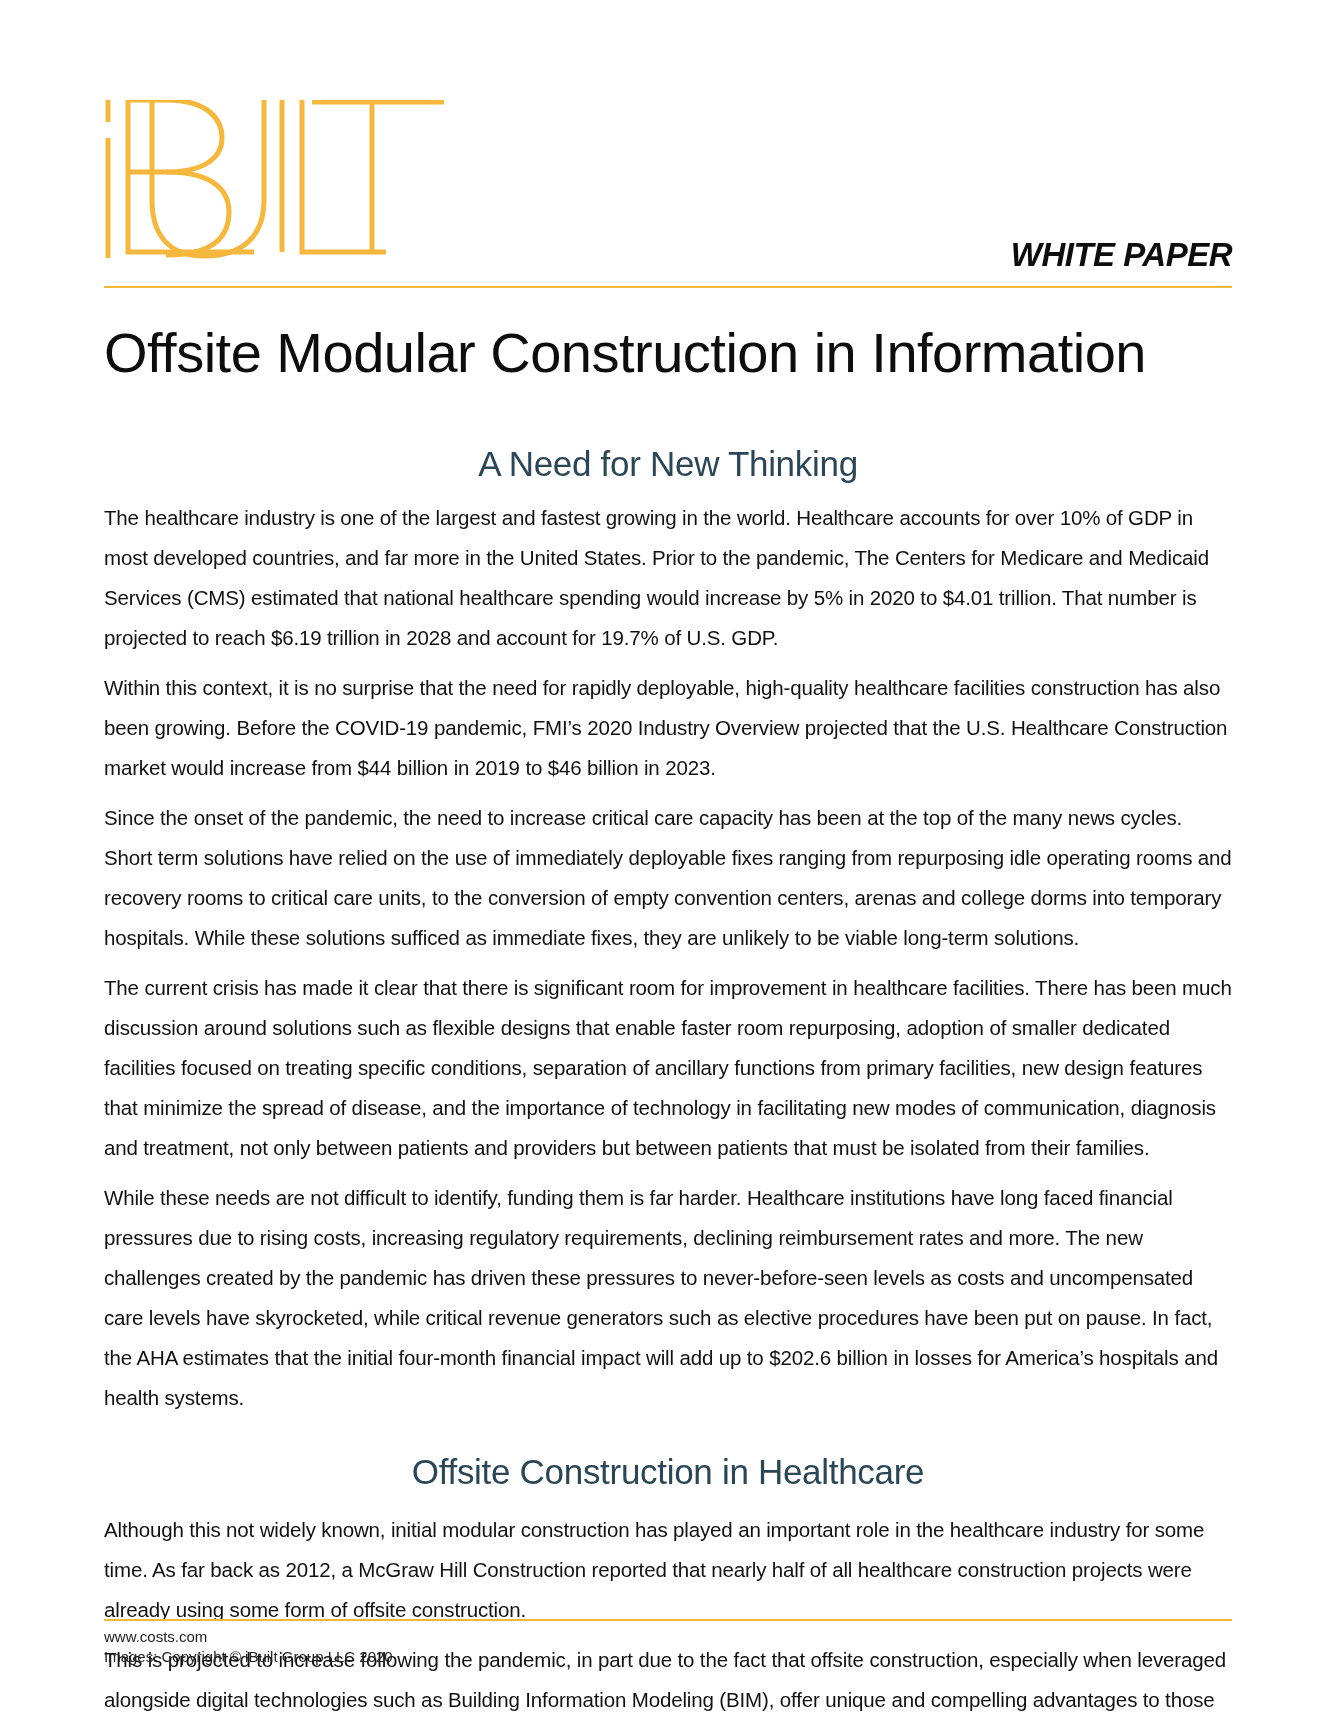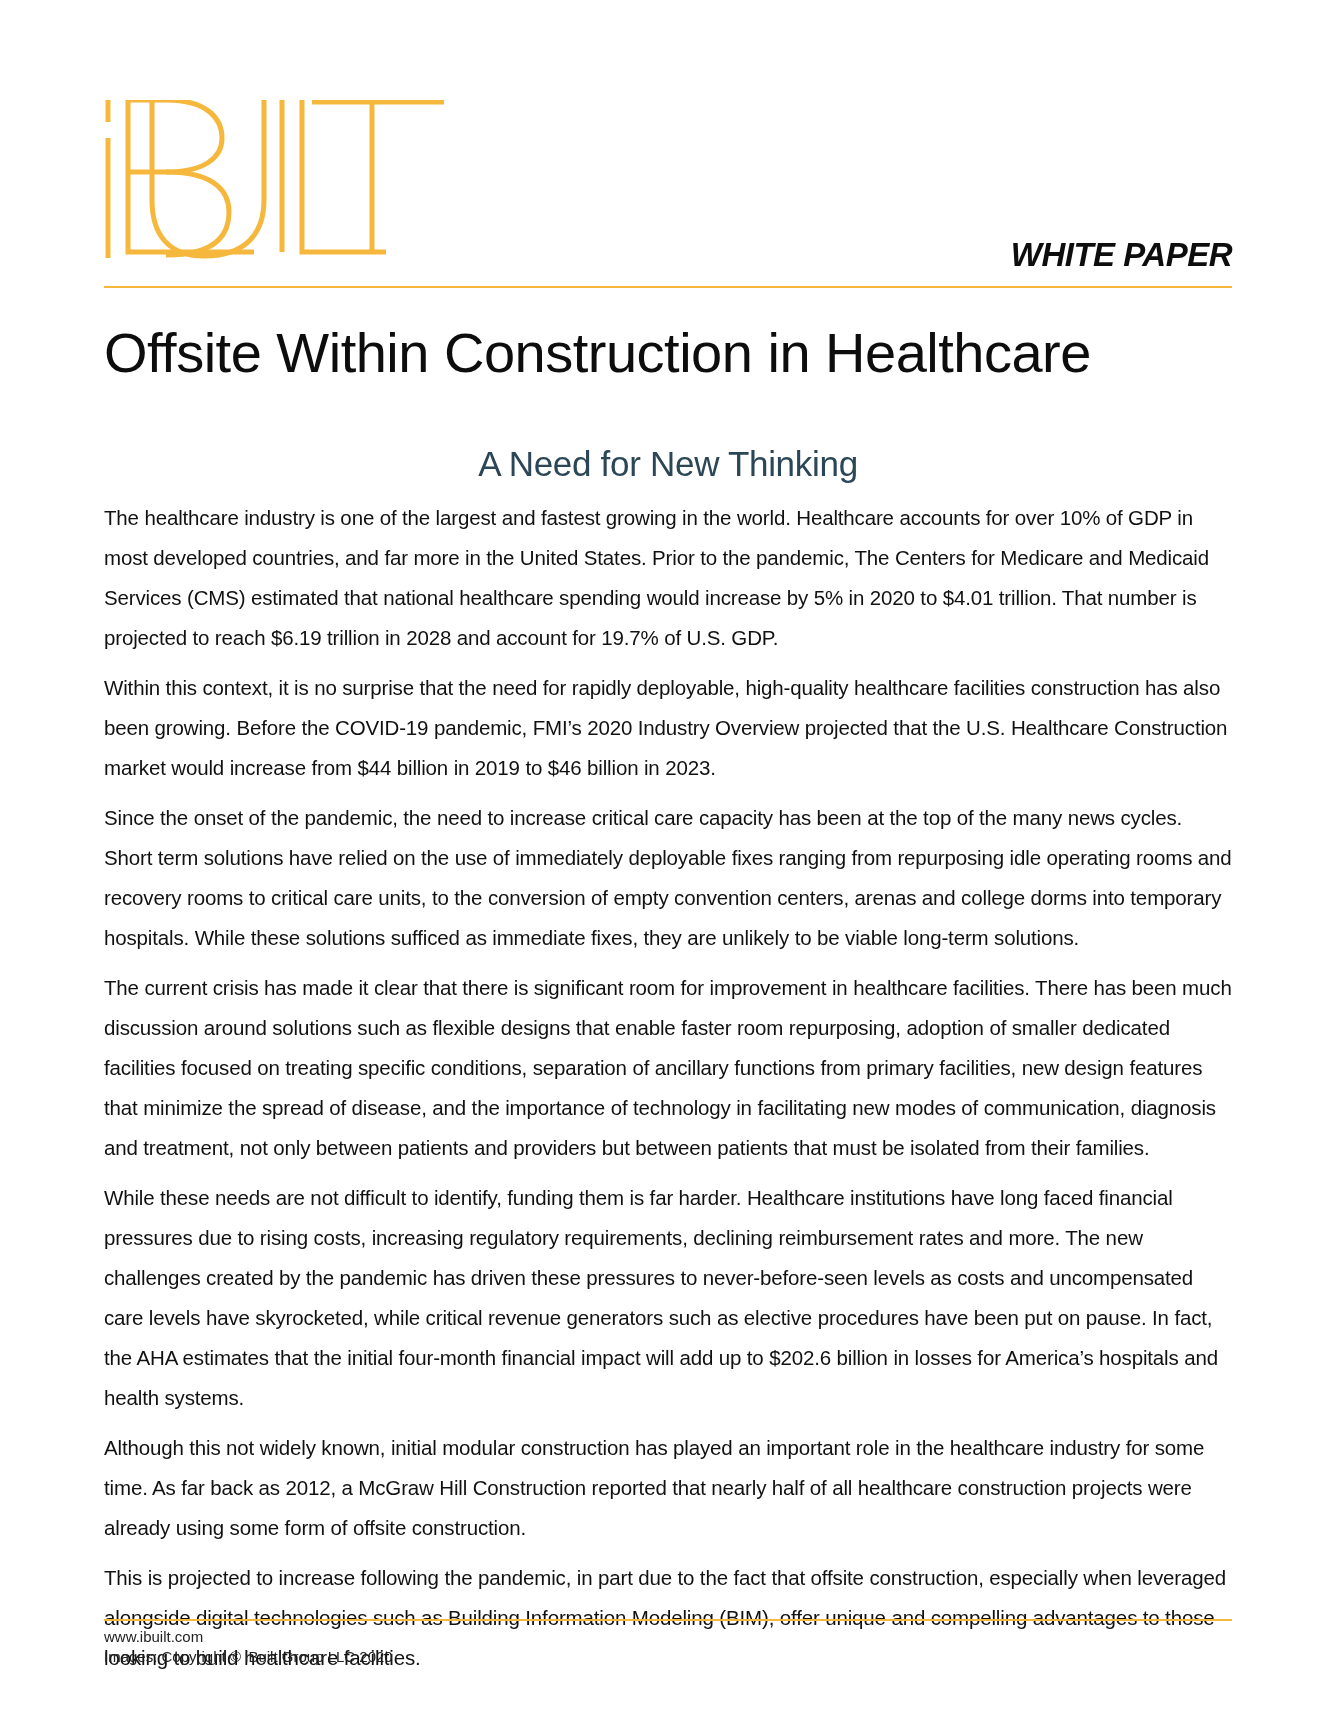--- a/index.html
+++ b/index.html
@@ -41,33 +41,34 @@
     <path d="M198 0 L198 152 L282 152"></path>
 
     <line x1="208" y1="2" x2="340" y2="2"></line>
     <line x1="268" y1="2" x2="268" y2="152"></line>
   </svg>
 
   <div class="doc-type">WHITE PAPER</div>
 
   <div class="rule top"></div>
 
-  <h1 class="title">Offsite Within Construction in Healthcare</h1>
+  <h1 class="title">Offsite Modular Construction in Information</h1>
 
   <div class="content">
     <h2>A Need for New Thinking</h2>
     <p>The healthcare industry is one of the largest and fastest growing in the world. Healthcare accounts for over 10% of GDP in most developed countries, and far more in the United States. Prior to the pandemic, The Centers for Medicare and Medicaid Services (CMS) estimated that national healthcare spending would increase by 5% in 2020 to $4.01 trillion. That number is projected to reach $6.19 trillion in 2028 and account for 19.7% of U.S. GDP.</p>
     <p>Within this context, it is no surprise that the need for rapidly deployable, high-quality healthcare facilities construction has also been growing. Before the COVID-19 pandemic, FMI’s 2020 Industry Overview projected that the U.S. Healthcare Construction market would increase from $44 billion in 2019 to $46 billion in 2023.</p>
     <p>Since the onset of the pandemic, the need to increase critical care capacity has been at the top of the many news cycles. Short term solutions have relied on the use of immediately deployable fixes ranging from repurposing idle operating rooms and recovery rooms to critical care units, to the conversion of empty convention centers, arenas and college dorms into temporary hospitals. While these solutions sufficed as immediate fixes, they are unlikely to be viable long-term solutions.</p>
     <p>The current crisis has made it clear that there is significant room for improvement in healthcare facilities. There has been much discussion around solutions such as flexible designs that enable faster room repurposing, adoption of smaller dedicated facilities focused on treating specific conditions, separation of ancillary functions from primary facilities, new design features that minimize the spread of disease, and the importance of technology in facilitating new modes of communication, diagnosis and treatment, not only between patients and providers but between patients that must be isolated from their families.</p>
     <p>While these needs are not difficult to identify, funding them is far harder. Healthcare institutions have long faced financial pressures due to rising costs, increasing regulatory requirements, declining  reimbursement rates and more. The new challenges created by the pandemic has driven these pressures to never-before-seen levels as costs and uncompensated care levels have skyrocketed, while critical revenue generators such as elective procedures have been put on pause. In fact, the AHA estimates that the initial four-month financial impact will add up to $202.6 billion in losses for America’s hospitals and health systems.</p>
 
+    <h2 class="second">Offsite Construction in Healthcare</h2>
     <p>Although this not widely known, initial modular construction has played an important role in the healthcare industry for some time. As far back as 2012, a McGraw Hill Construction reported that nearly half of all healthcare construction projects were already using some form of offsite construction.</p>
     <p>This is projected to increase following the pandemic, in part due to the fact that offsite construction, especially when leveraged alongside digital technologies such as Building Information Modeling (BIM), offer unique and compelling advantages to those looking to build healthcare facilities.</p>
   </div>
 
   <div class="rule bottom"></div>
 
   <div class="footer">
-    <div>www.ibuilt.com</div>
+    <div>www.costs.com</div>
     <div>Images: Copyright © iBuilt Group LLC 2020</div>
   </div>
 </div>
 
 </body></html>

